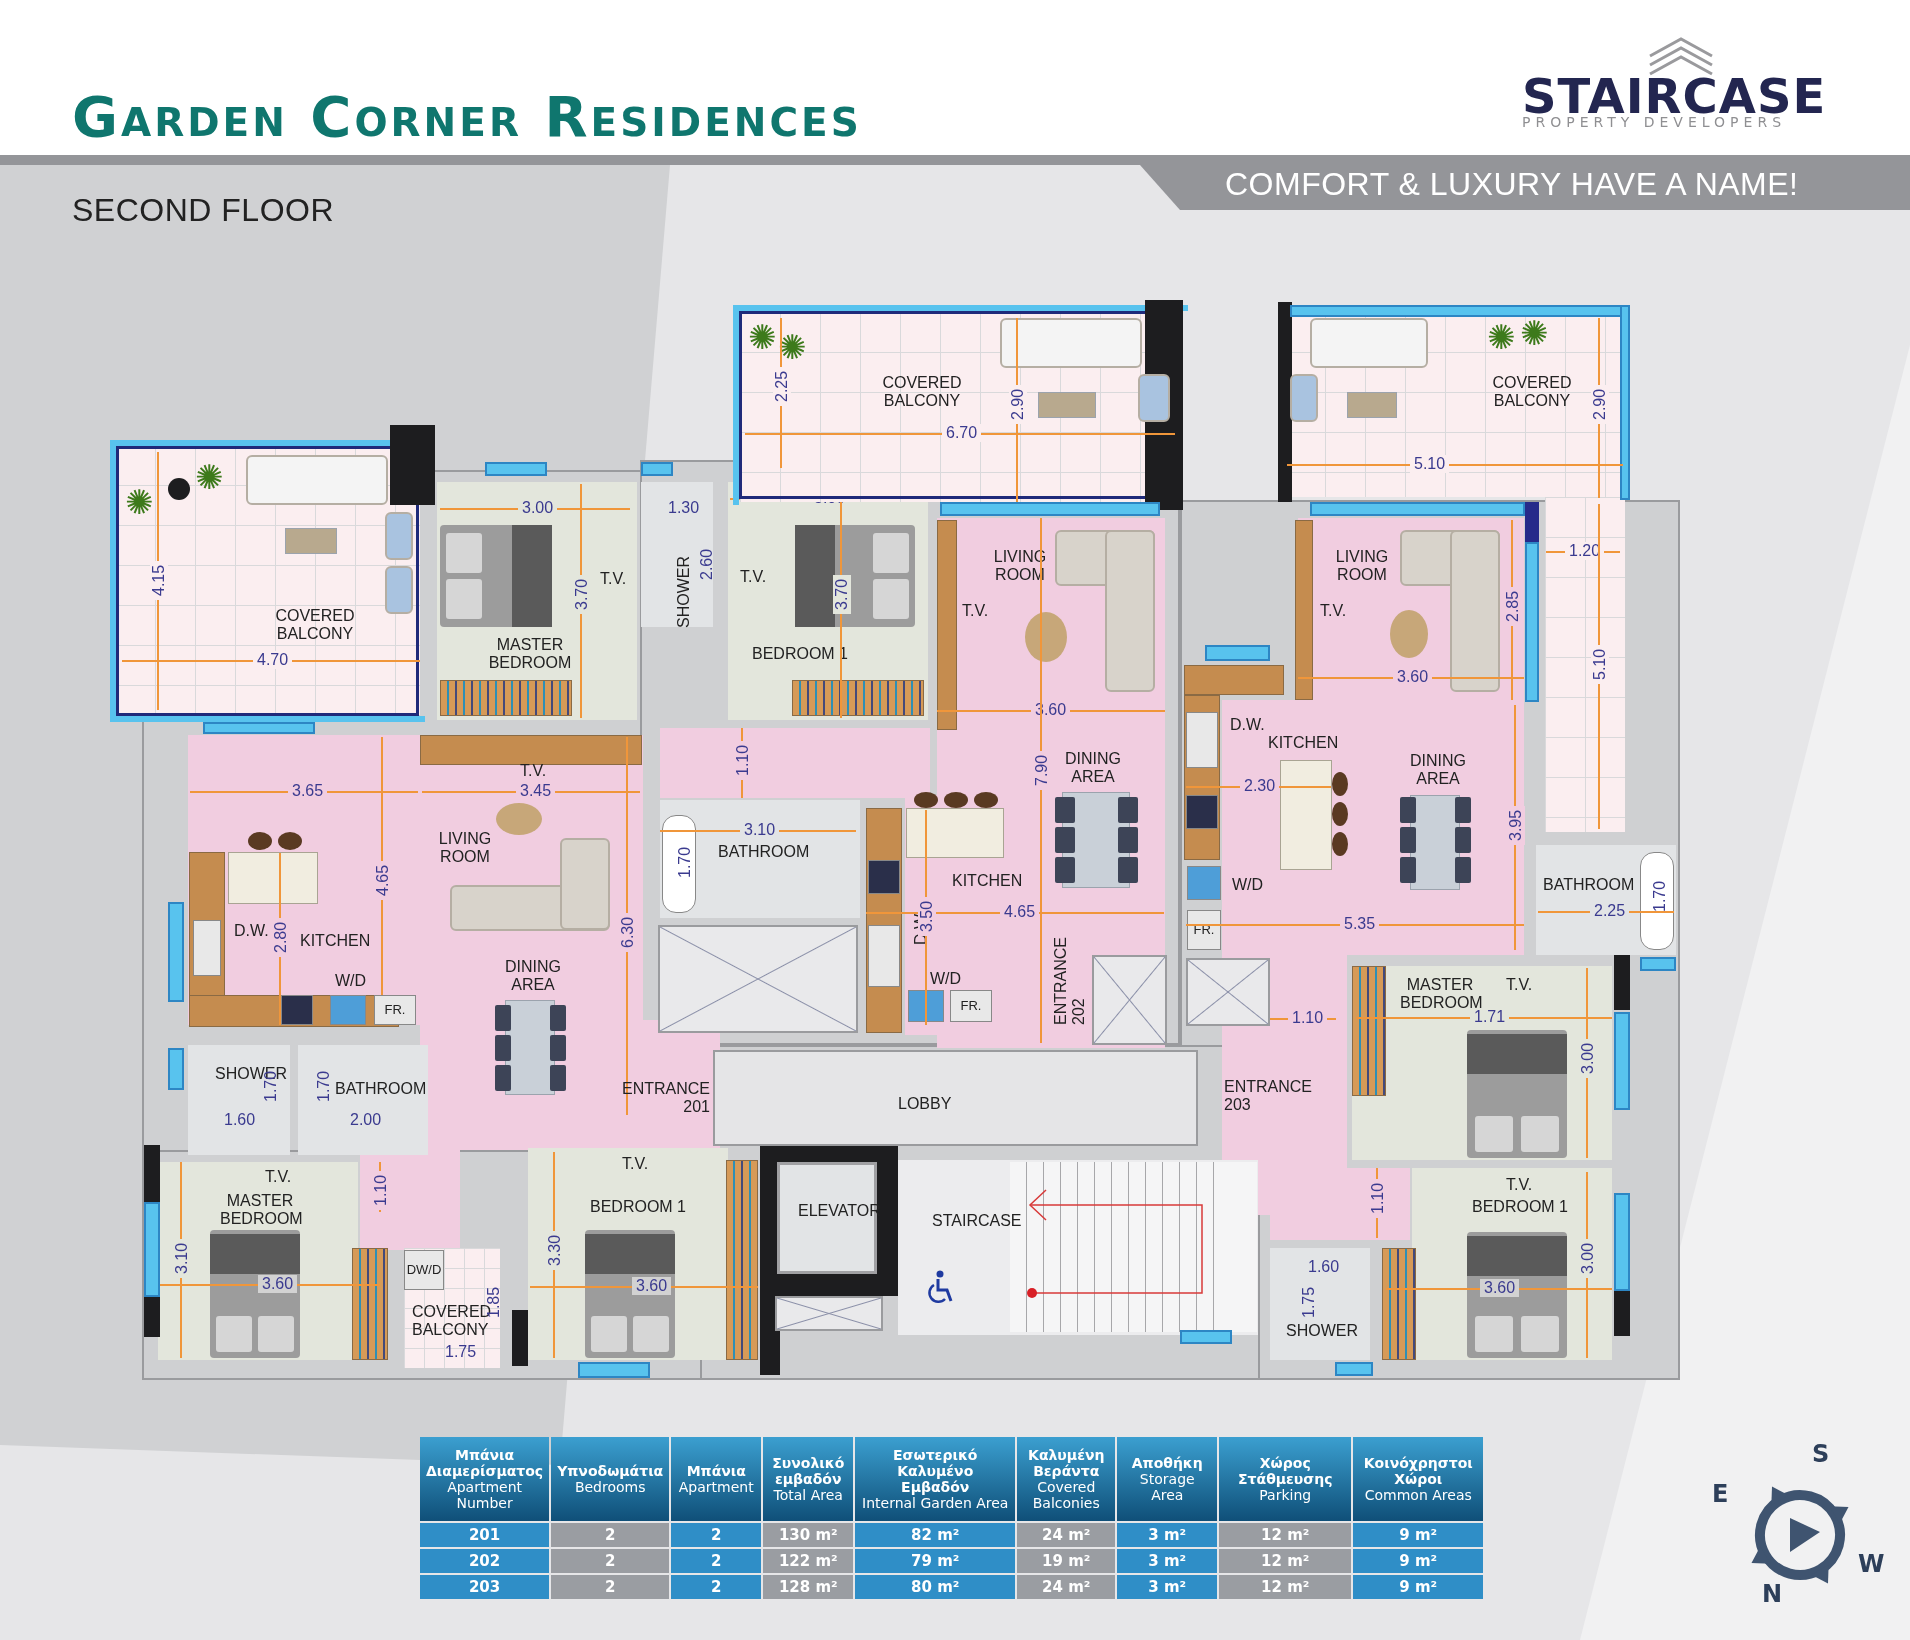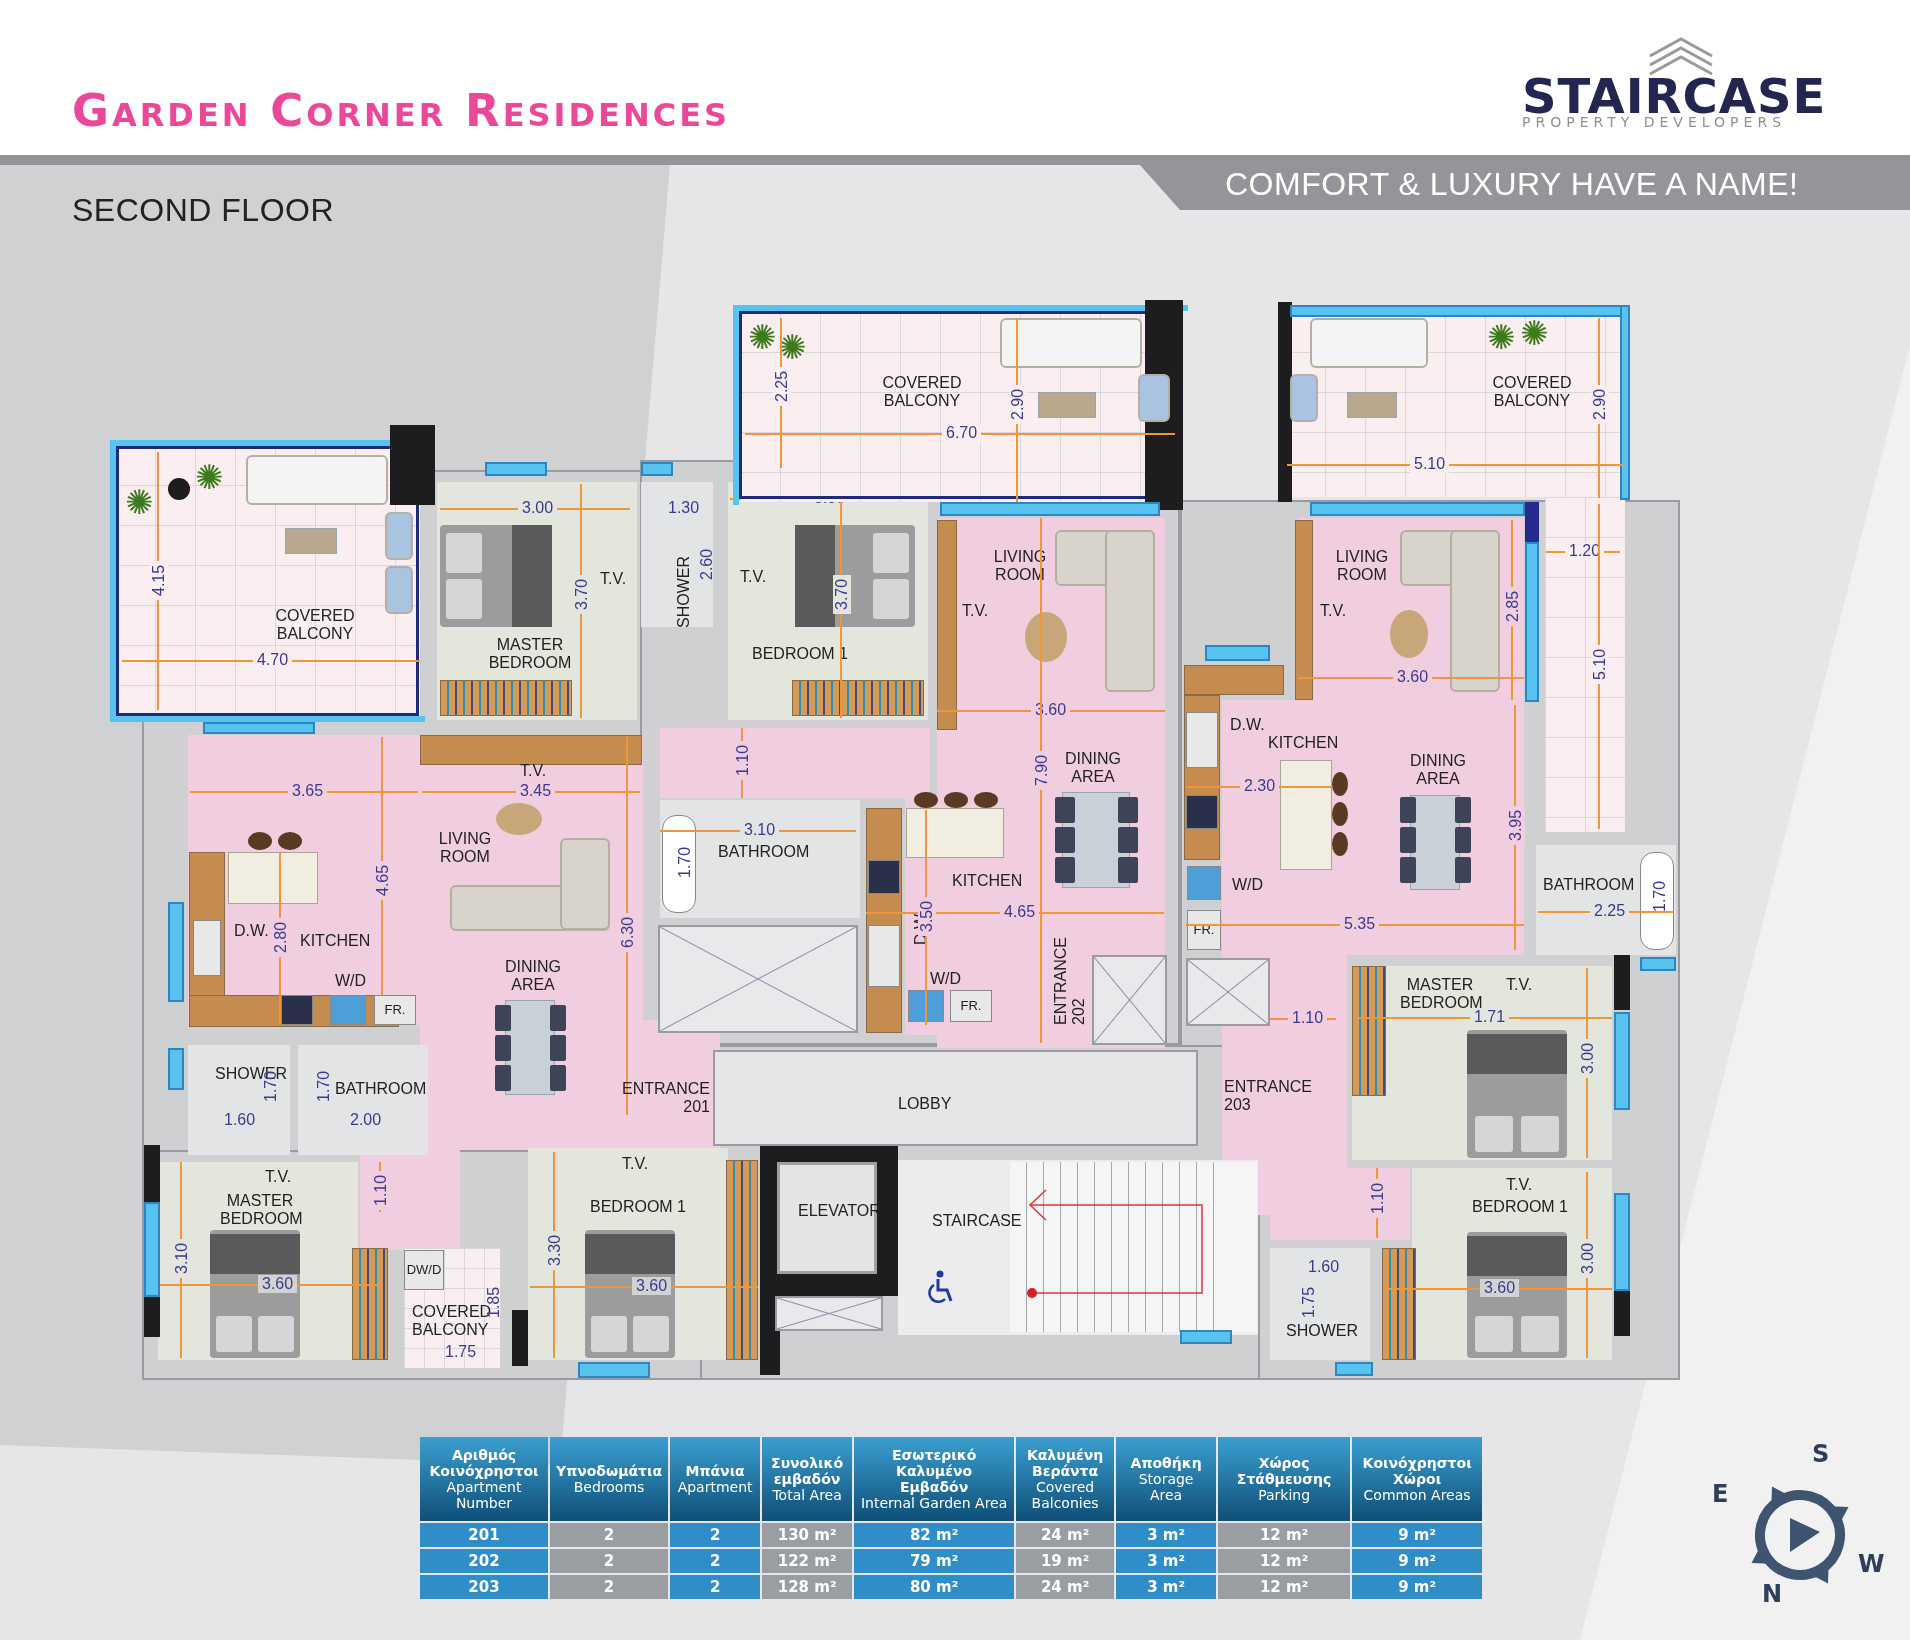--- a/index.html
+++ b/index.html
@@ -2,21 +2,21 @@
 <html><head>
 <meta charset="utf-8">
 <style>
   * { box-sizing: border-box; margin: 0; padding: 0; }
   html, body { width: 1910px; height: 1640px; overflow: hidden; background: #ffffff; }
   body { position: relative; font-family: "Liberation Sans", "DejaVu Sans", sans-serif; color: #222; }
   .abs { position: absolute; }
 
   
   #header { left: 0; top: 0; width: 1910px; height: 155px; background: #fff; }
-  #title { left: 72px; top: 84px; font-size: 45px; font-weight: bold; color: #ec4899; letter-spacing: 3px; font-variant: small-caps; font-family: "DejaVu Sans", sans-serif; }
+  #title { left: 72px; top: 84px; font-size: 56px; font-weight: bold; color: #0f766e; letter-spacing: 3px; font-variant: small-caps; font-family: "DejaVu Sans", sans-serif; }
   #logo-name { left: 1522px; top: 68px; font-size: 48px; font-weight: bold; color: #232650; letter-spacing: 1px; font-family: "DejaVu Sans", sans-serif; }
   #logo-sub { left: 1522px; top: 114px; font-size: 14px; color: #8f8f92; letter-spacing: 5px; font-family: "DejaVu Sans", sans-serif; }
   #logo-chevrons { left: 1646px; top: 36px; }
 
   
   #band-top { left: 0; top: 155px; width: 1910px; height: 10px; background: #949599; }
   #bg-main { left: 0; top: 165px; width: 1910px; height: 1475px; background: #e6e6e8; }
   #bg-left { left: 0; top: 165px; width: 1910px; height: 1475px; background: #d0d1d3; clip-path: polygon(0 0, 670px 0, 560px 1300px, 0 1280px); }
   #bg-right-light { left: 0; top: 165px; width: 1910px; height: 1475px; background: #f1f1f2; clip-path: polygon(1910px 180px, 1910px 1475px, 1580px 1475px); }
   #tagline-band { left: 1140px; top: 165px; width: 770px; height: 45px; background: #949599; clip-path: polygon(0 0, 770px 0, 770px 45px, 40px 45px); }
@@ -468,21 +468,21 @@
     <circle cx="15" cy="4" r="3.5" fill="#1f3aa0"></circle>
     <path d="M13 9 L13 20 L22 20 L26 31" fill="none" stroke="#1f3aa0" stroke-width="3"></path>
     <path d="M9 15 A9 9 0 1 0 20 29" fill="none" stroke="#1f3aa0" stroke-width="2.5"></path>
   </svg>
   <div class="win" style="left:1180px;top:1330px;width:52px;height:14px;"></div>
 </div>
 
 <table class="abs" id="spec-table">
   <thead>
     <tr>
-      <th style="width:128px;"><b>Αριθμός Κοινόχρηστοι</b><span>Apartment Number</span></th>
+      <th style="width:128px;"><b>Μπάνια Διαμερίσματος</b><span>Apartment Number</span></th>
       <th style="width:112px;"><b>Υπνοδωμάτια</b><span>Bedrooms</span></th>
       <th style="width:90px;margin-top:16px;"><b>Μπάνια</b><span>Apartment</span></th>
       <th style="width:90px;"><b>Συνολικό εμβαδόν</b><span>Total Area</span></th>
       <th style="width:160px;"><b>Εσωτερικό Καλυμένο Εμβαδόν</b><span>Internal Garden Area</span></th>
       <th style="width:98px;"><b>Καλυμένη Βεράντα</b><span>Covered Balconies</span></th>
       <th style="width:100px;"><b>Αποθήκη</b><span>Storage Area</span></th>
       <th style="width:132px;"><b>Χώρος Στάθμευσης</b><span>Parking</span></th>
       <th style="width:130px;"><b>Κοινόχρηστοι Χώροι</b><span>Common Areas</span></th>
     </tr>
   </thead>

